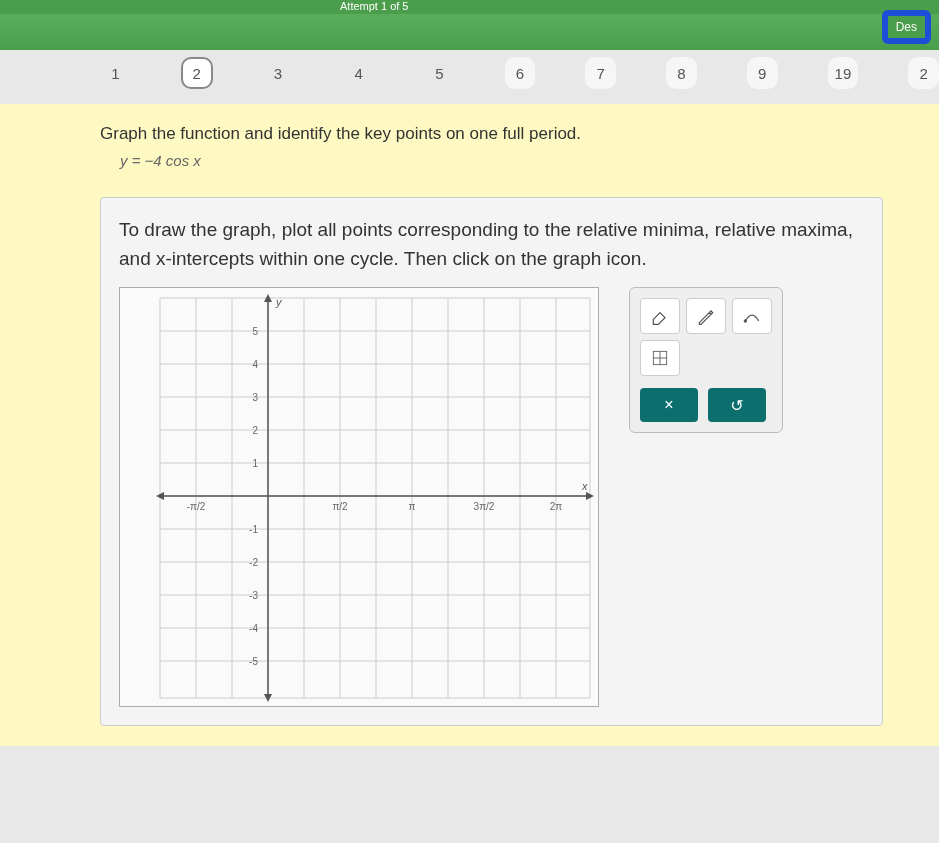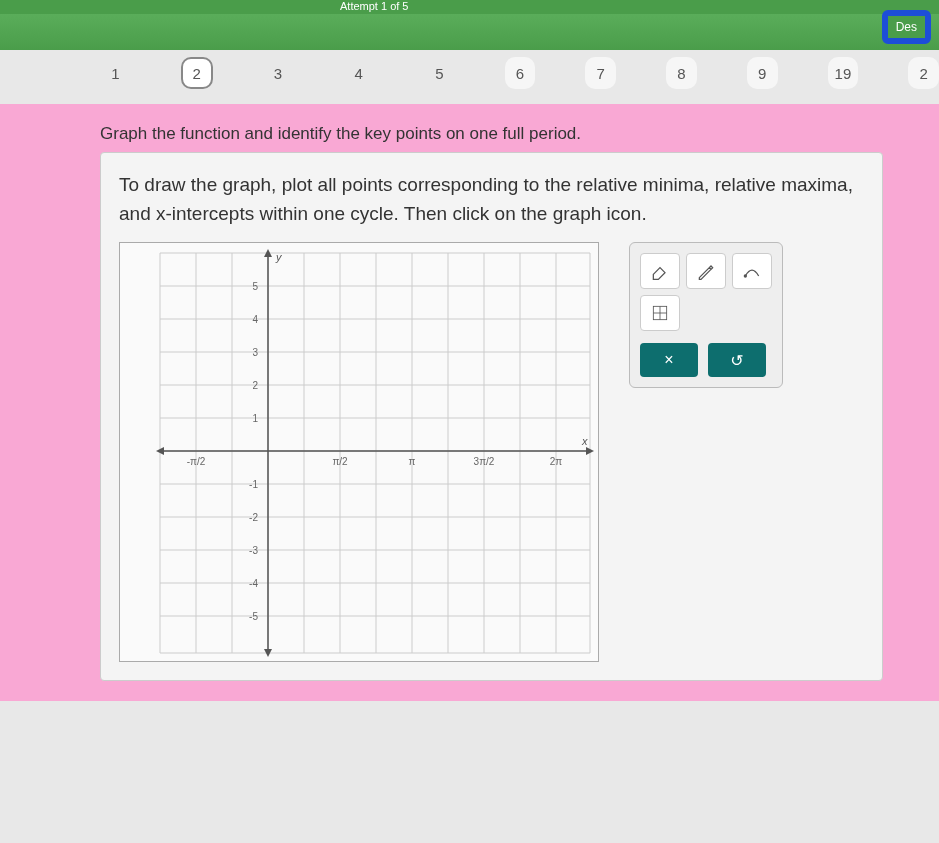--- a/index.html
+++ b/index.html
@@ -55,21 +55,21 @@
   background: rgba(255,255,255,0.6);
   cursor: pointer;
 }
 .qnum.active {
   border: 2px solid #888;
   background: #fff;
 }
 .qnum.past { background: transparent; }
 .content {
   padding: 20px 56px 20px 100px;
-  background: #f9a8d4;
+  background: #fef9c3;
 }
 .instruction {
   font-size: 17px;
   color: #333;
   margin-bottom: 8px;
 }
 .equation {
   font-size: 15px;
   font-style: italic;
   color: #666;
@@ -156,20 +156,21 @@
   <div class="qnum">6</div>
   <div class="qnum">7</div>
   <div class="qnum">8</div>
   <div class="qnum">9</div>
   <div class="qnum">19</div>
   <div class="qnum">2</div>
 </div>
 
 <div class="content">
   <p class="instruction">Graph the function and identify the key points on one full period.</p>
+  <p class="equation">y = −4 cos x</p>
 
   <div class="box">
     <p class="box-text">To draw the graph, plot all points corresponding to the relative minima, relative maxima, and x-intercepts within one cycle. Then click on the graph icon.</p>
     <div class="graph-row">
       <div class="graph-box">
         <svg width="480" height="420">
 
           <g>
             <line class="grid-line" x1="40" y1="10" x2="40" y2="410"></line>
             <line class="grid-line" x1="76" y1="10" x2="76" y2="410"></line>

